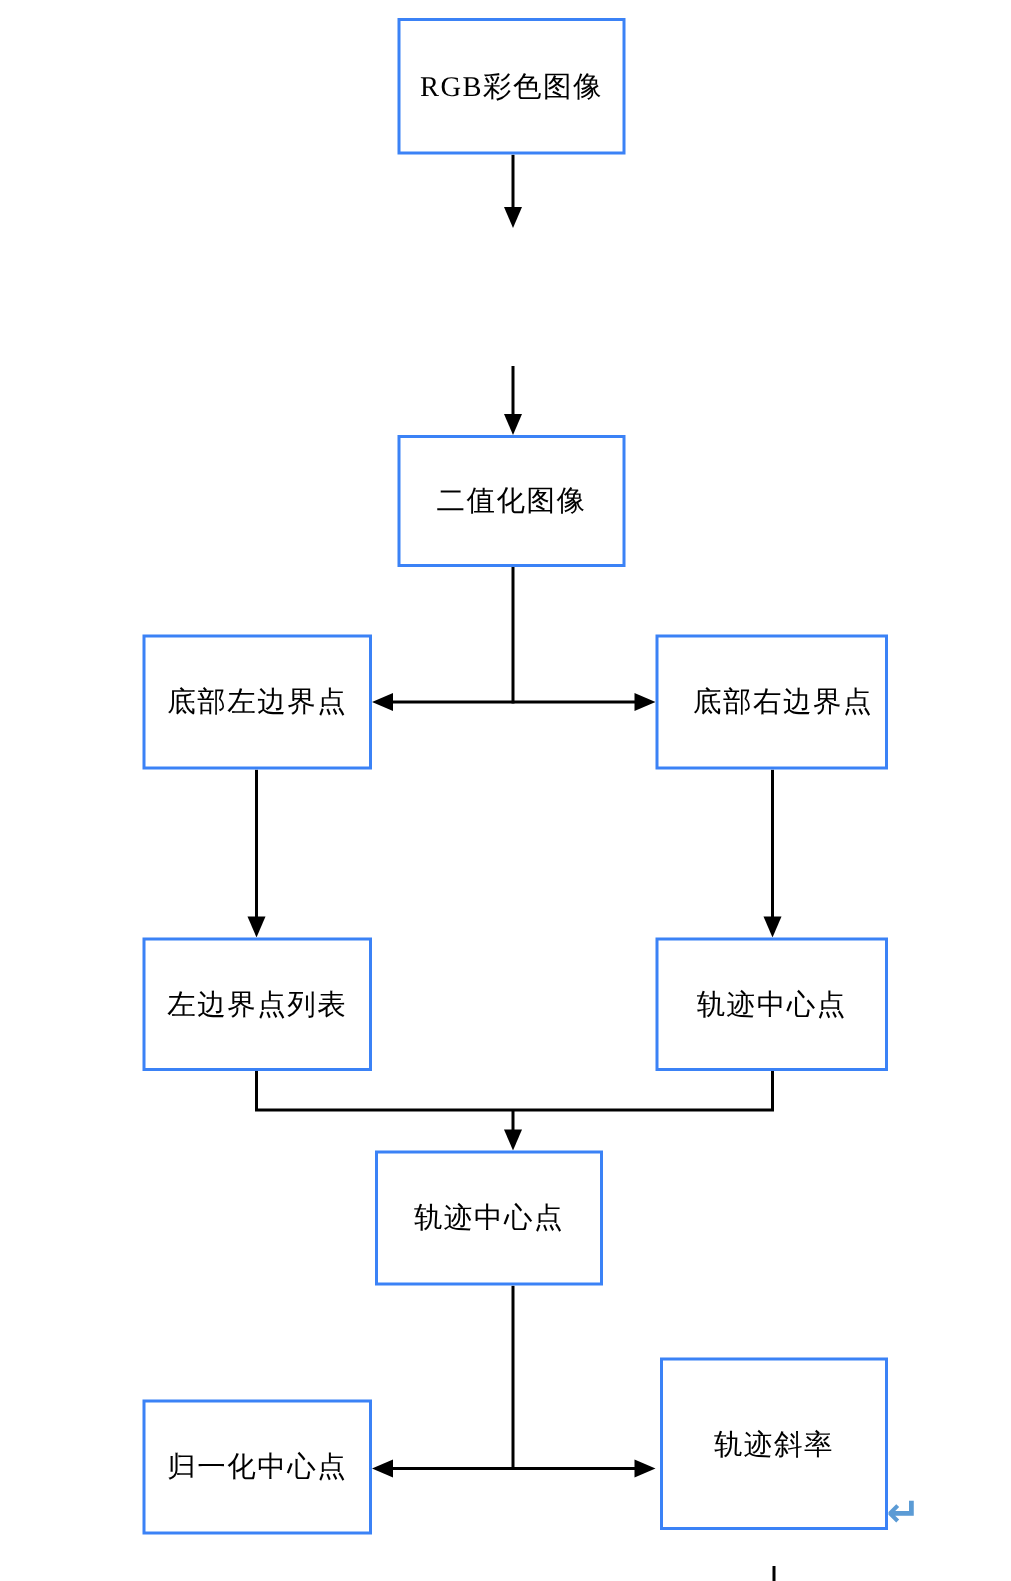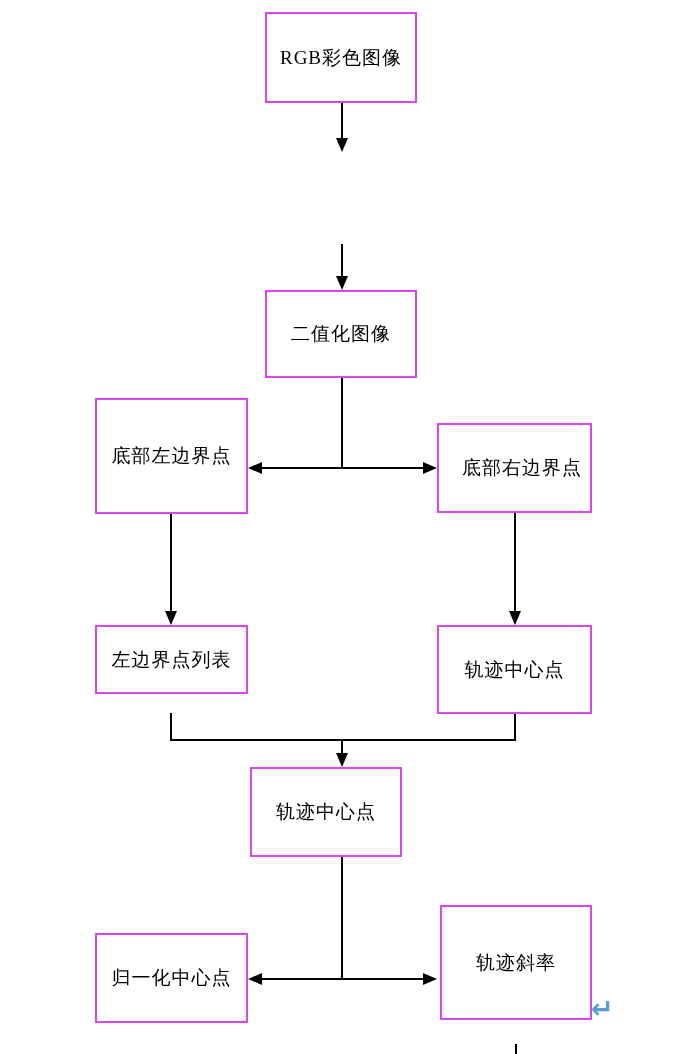--- a/index.html
+++ b/index.html
@@ -18,21 +18,21 @@
   .connectors {
     position: absolute;
     left: 0;
     top: 0;
     width: 674px;
     height: 1054px;
   }
   .node {
     position: absolute;
     box-sizing: border-box;
-    border: 2px solid #d946ef;
+    border: 2px solid #3b82f6;
     background: #ffffff;
     display: flex;
     align-items: center;
     justify-content: center;
     font-size: 19px;
     color: #000000;
     letter-spacing: 1px;
     text-align: center;
   }
   .return-mark {
@@ -93,25 +93,25 @@
       <polygon points="262,973 262,985 248,979"></polygon>
       <polygon points="423,973 423,985 437,979"></polygon>
     </g>
   </svg>
 
   <div class="node" style="left:265px; top:12px;  width:152px; height:91px;">RGB彩色图像</div>
 
 
   <div class="node" style="left:265px; top:290px; width:152px; height:88px;">二值化图像</div>
 
-  <div class="node" style="left:95px;  top:398px; width:153px; height:116px;">底部左边界点</div>
+  <div class="node" style="left:95px;  top:423px; width:153px; height:90px;">底部左边界点</div>
 
   <div class="node" style="left:437px; top:423px; width:155px; height:90px;padding-left:15px;">底部右边界点</div>
 
-  <div class="node" style="left:95px;  top:625px; width:153px; height:69px;">左边界点列表</div>
+  <div class="node" style="left:95px;  top:625px; width:153px; height:89px;">左边界点列表</div>
 
   <div class="node" style="left:437px; top:625px; width:155px; height:89px;">轨迹中心点</div>
 
   <div class="node" style="left:250px; top:767px; width:152px; height:90px;">轨迹中心点</div>
 
   <div class="node" style="left:95px;  top:933px; width:153px; height:90px;text-align:center;">归一化中心点</div>
 
   <div class="node" style="left:440px; top:905px; width:152px; height:115px;">轨迹斜率</div>
 
   <div class="return-mark">↵</div>

